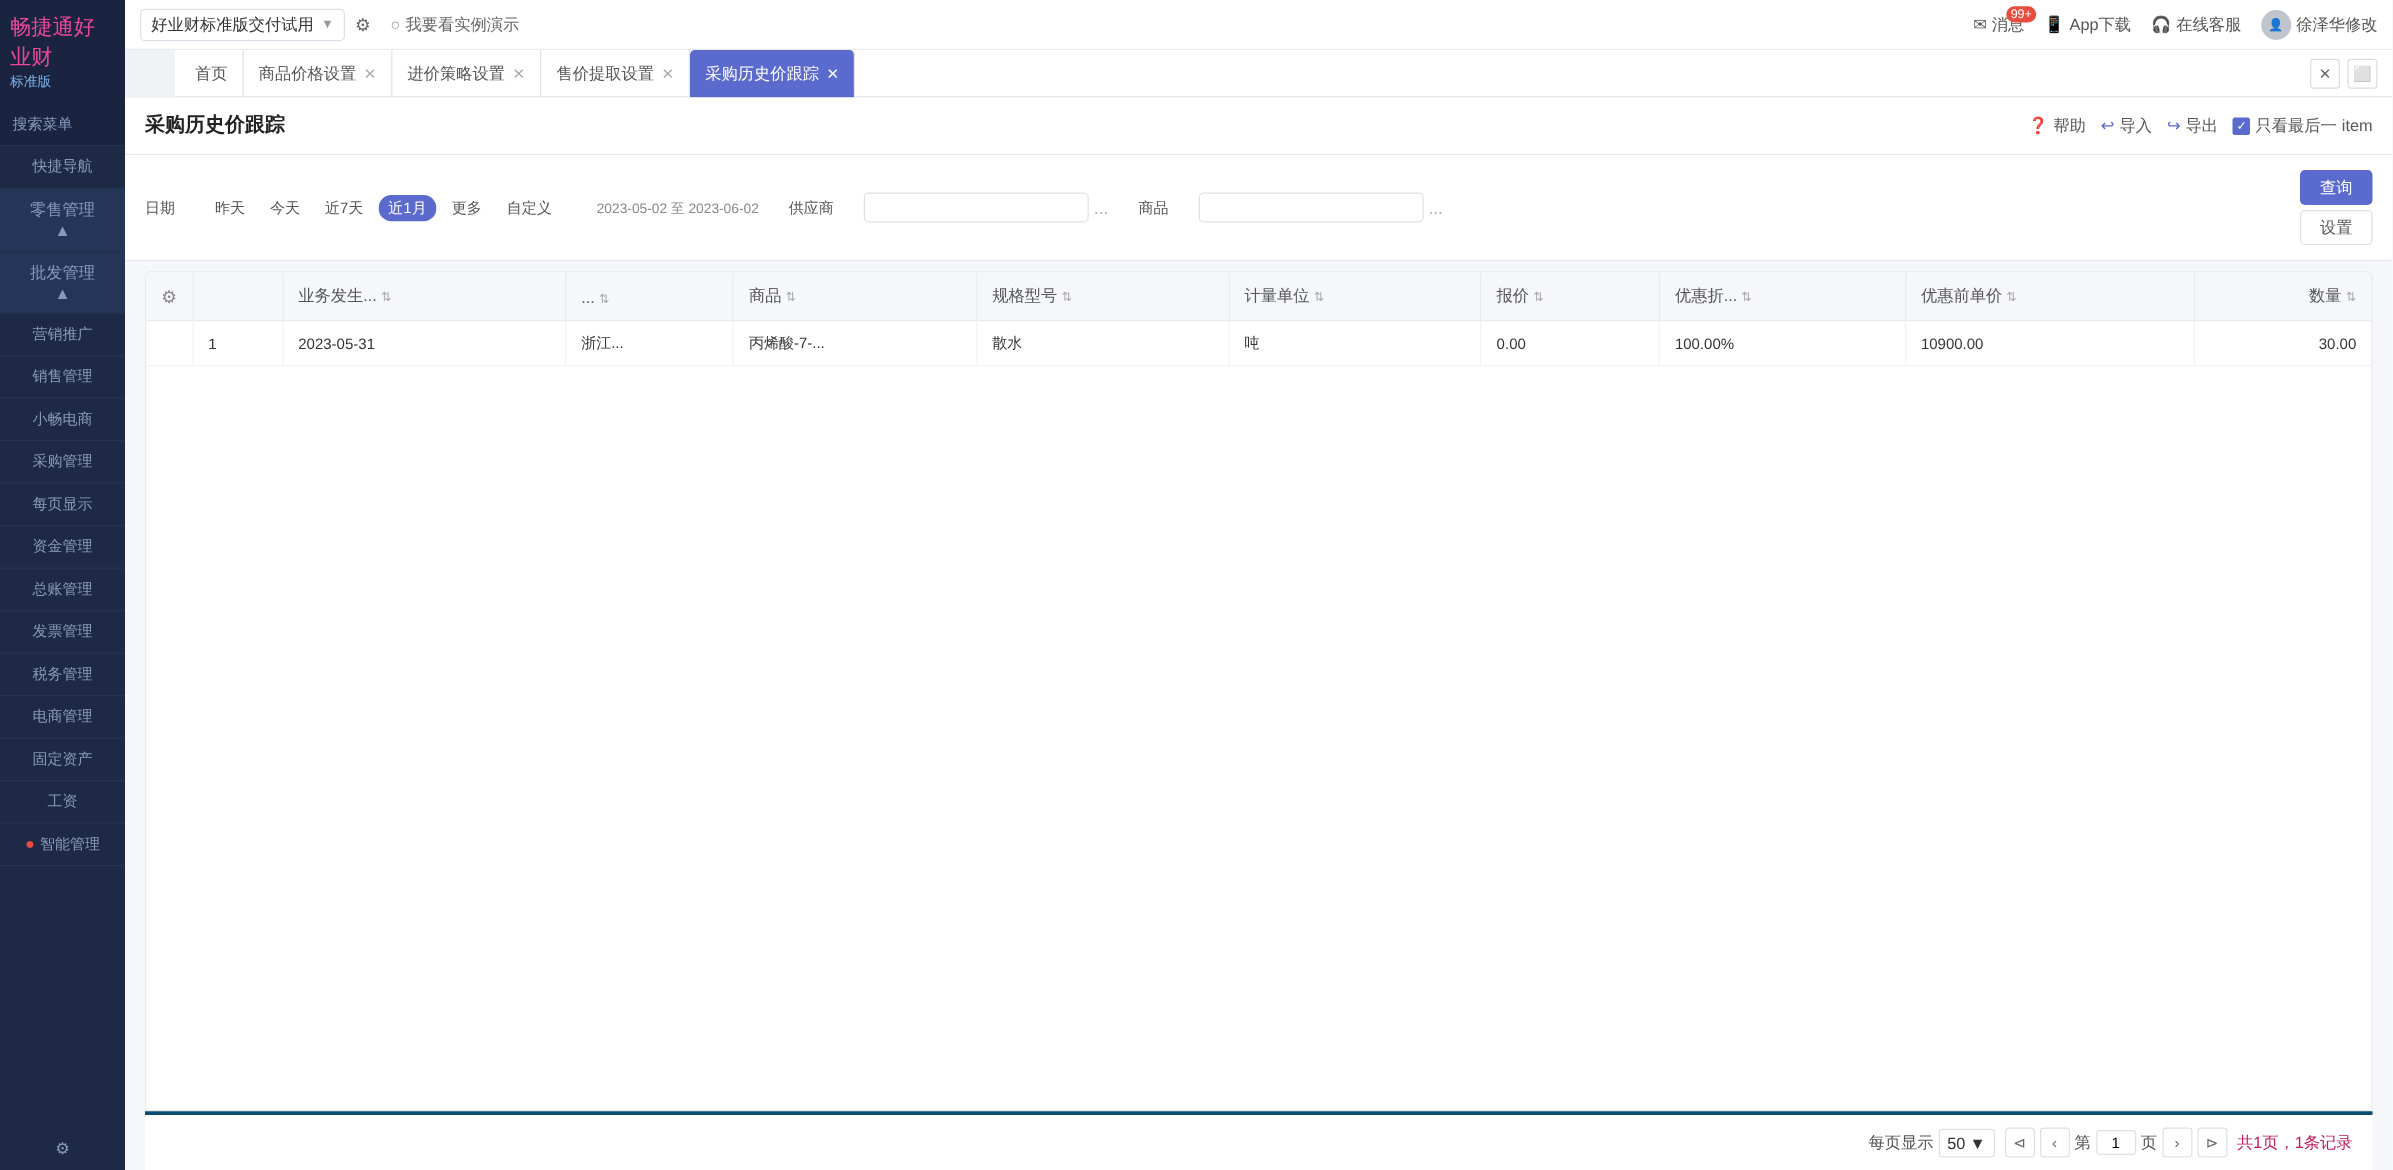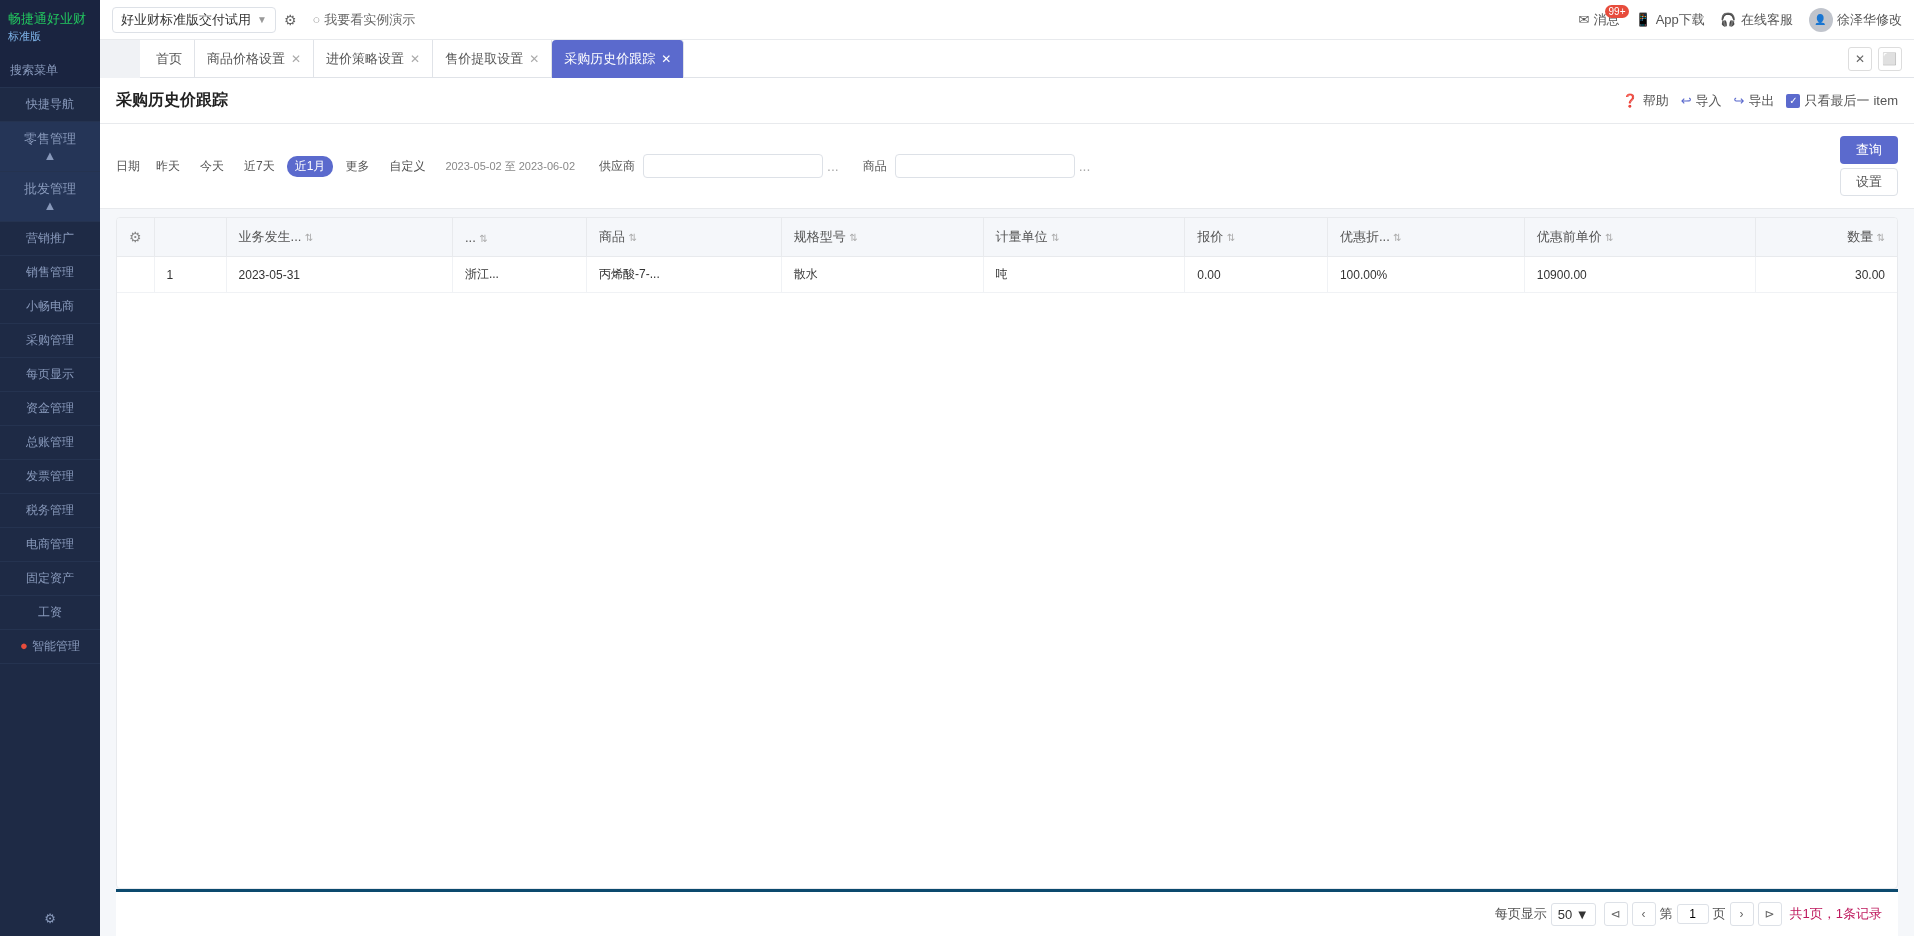--- a/index.html
+++ b/index.html
@@ -17,22 +17,22 @@
       overflow-y: auto;
     }
     .sidebar-logo {
       padding: 10px 8px;
       display: flex;
       align-items: center;
       background: #1a2440;
       min-height: 54px;
     }
     .sidebar-logo-text {
-      color: #22c55e;
-      font-size: 13px;
+      color: #ec4899;
+      font-size: 17px;
       line-height: 1.4;
     }
     .sidebar-logo-badge {
       color: #7eb3e8;
       font-size: 11px;
     }
     .sidebar-search {
       padding: 8px 10px;
       background: #1a2440;
       color: #8899bb;
@@ -154,21 +154,21 @@
     
     .filter-area {
       background: #fff;
       padding: 12px 16px;
       display: flex;
       align-items: center;
       gap: 24px;
       border-bottom: 1px solid #e8eaed;
       flex-wrap: wrap;
     }
-    .filter-group { display: flex; align-items: center; gap: 8px; }
+    .filter-group { display: flex; align-items: center; gap: 24px; }
     .filter-label { color: #555; font-size: 12px; white-space: nowrap; }
     .filter-date-options { display: flex; align-items: flex-end; gap: 4px; }
     .filter-date-btn {
       padding: 2px 8px;
       border-radius: 3px;
       font-size: 12px;
       cursor: pointer;
       color: #555;
       background: transparent;
       border: none;

